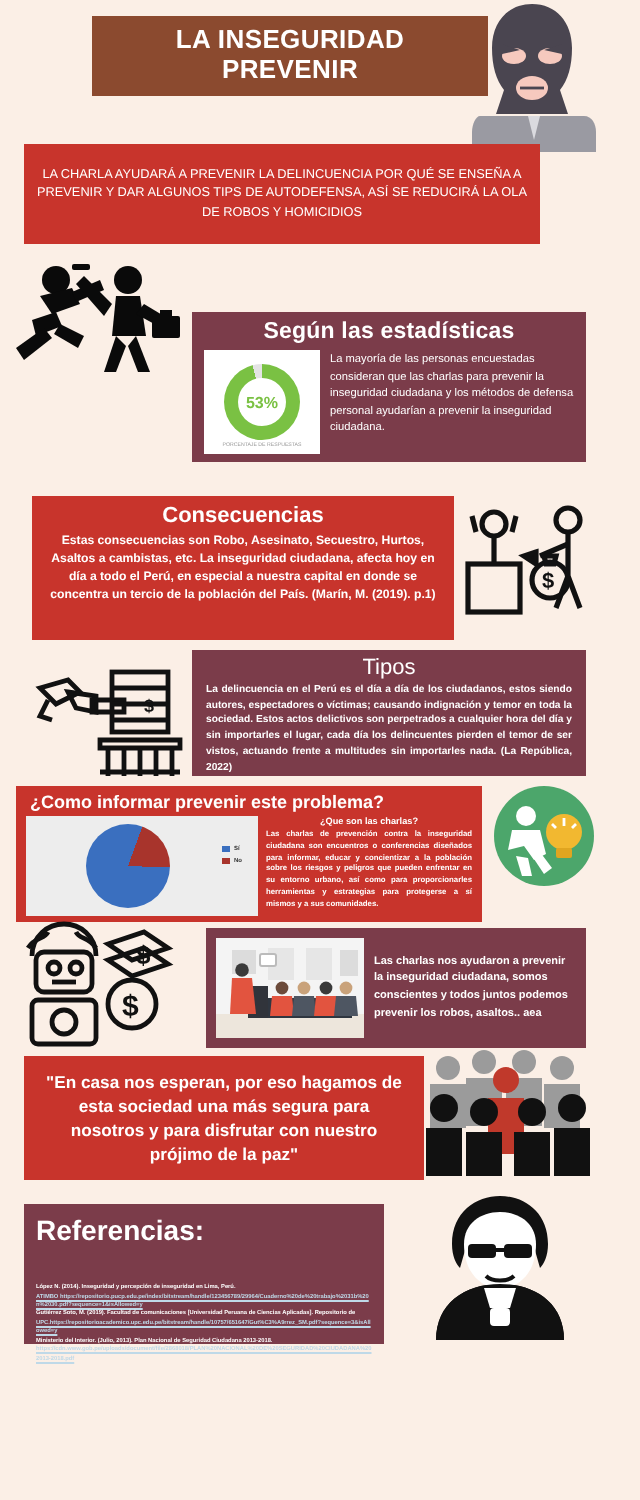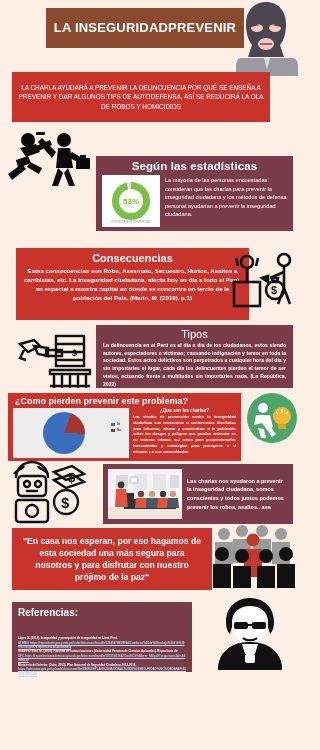--- a/index.html
+++ b/index.html
@@ -13,21 +13,21 @@
 
   
   .box { position: absolute; }
   .red  { background: #C8342C; color: #FFFFFF; }
   .maroon { background: #7B3C4A; color: #FFFFFF; }
   .brown { background: #8B4A2F; color: #FFFFFF; }
 
   
   .title-bar {
     left: 46px; top: 8px; width: 198px; height: 40px;
-    display: flex; flex-direction: row; align-items: center; justify-content: center;
+    display: flex; flex-direction: column; align-items: center; justify-content: center;
     font-weight: bold; font-size: 13px; line-height: 1.15; letter-spacing: .2px;
     text-align: center;
   }
 
   
   .intro {
     left: 12px; top: 72px; width: 258px; height: 50px;
     display: flex; align-items: center; justify-content: center;
     padding: 3px 6px; text-align: center;
     font-size: 6.4px; line-height: 1.45;
@@ -53,21 +53,21 @@
   .donut::after {
     content: ""; width: 24px; height: 24px; border-radius: 50%; background: #fff;
     position: absolute;
   }
   .donut-label { position: relative; z-index: 2; color: #7AC143; font-size: 8px; font-weight: bold; }
   .donut-cap { position: absolute; bottom: 3px; left: 0; right: 0; text-align: center; font-size: 2.6px; color: #999; }
   .stats-text { font-size: 5.6px; line-height: 1.52; flex: 1; padding-top: 1px; }
 
   
   .conseq {
-    left: 16px; top: 248px; width: 233px; height: 72px;
+    left: 16px; top: 248px; width: 211px; height: 72px;
     padding: 4px 7px;
   }
   .conseq h2 { font-size: 11px; font-weight: bold; text-align: center; margin-bottom: 2px; }
   .conseq p { font-size: 6.1px; line-height: 1.5; text-align: center; font-weight: bold; }
 
   
   .tipos {
     left: 96px; top: 325px; width: 197px; height: 63px;
     padding: 3px 7px;
   }
@@ -115,21 +115,21 @@
     display: flex; align-items: center; justify-content: center;
     padding: 4px 8px; text-align: center;
     font-size: 8.6px; line-height: 1.42; font-weight: bold;
   }
 
   
   .refs {
     left: 12px; top: 602px; width: 180px; height: 70px;
     padding: 5px 6px;
   }
-  .refs h2 { font-size: 10px; font-weight: bold; margin-bottom: 18px; }
+  .refs h2 { font-size: 14px; font-weight: bold; margin-bottom: 18px; }
   .refs ul { list-style: none; }
   .refs li { font-size: 2.9px; line-height: 1.42; font-weight: bold; word-break: break-all; margin-bottom: .5px; }
   .refs .url { color: #BFD9E8; text-decoration: underline; }
 
   
   .art { position: absolute; }
   svg { display: block; }
 </style>
 </head>
 <body>
@@ -231,21 +231,21 @@
         <path d="M40 14h28M40 22h28M40 30h28"></path>
         <path d="M34 40h40v4H34z"></path>
         <path d="M38 44v14M46 44v14M54 44v14M62 44v14M70 44v14"></path>
         <path d="M34 56h40"></path>
       </g>
       <text x="56" y="26" font-size="9" font-family="Liberation Sans, sans-serif" font-weight="bold" fill="#111">$</text>
     </svg>
   </div>
 
   <div class="box red prevenir">
-    <h2>¿Como pierden prevenir este problema?</h2>
+    <h2>¿Como informar prevenir este problema?</h2>
     <div class="prev-body">
       <div class="pie-card">
         <div class="pie"></div>
         <div class="pie-legend">
           <span>
               <i class="sw b"></i>
               <b>Sí</b>
             </span>
           <span>
               <i class="sw r"></i>

